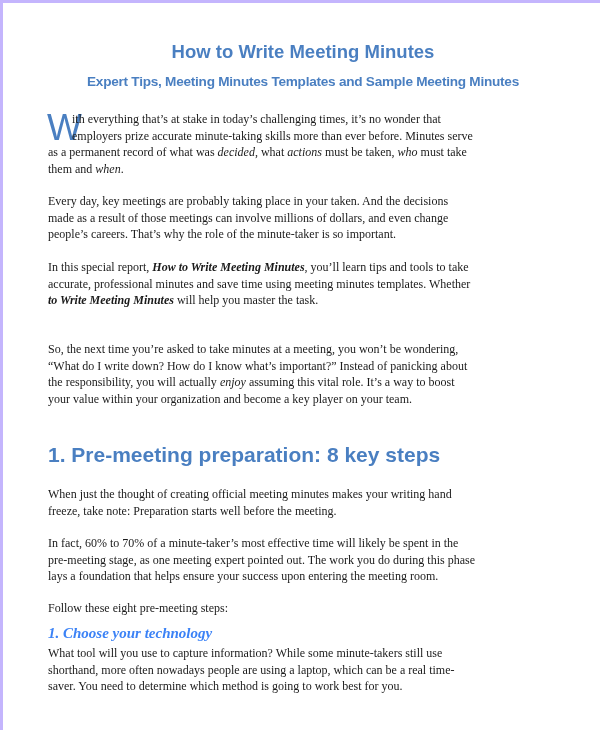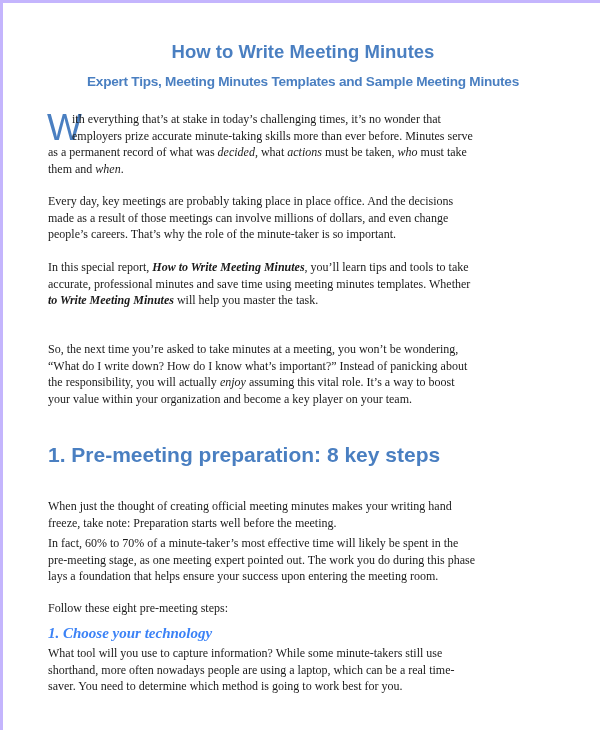--- a/index.html
+++ b/index.html
@@ -60,39 +60,39 @@
 
   <div class="dropcap">W</div>
   <div class="body-text para1" style="top:108px;">
       <span class="line indent">ith everything that’s at stake in today’s challenging times, it’s no wonder that</span>
       <span class="line indent">employers prize accurate minute-taking skills more than ever before. Minutes serve</span>
       <span class="line">as a permanent record of what was <i>decided</i>, what <i>actions</i> must be taken, <i>who</i> must take</span>
       <span class="line">them and <i>when</i>.</span>
     </div>
 
   <div class="body-text" style="top:190px;">
-      <span class="line">Every day, key meetings are probably taking place in place office. And the decisions</span>
+      <span class="line">Every day, key meetings are probably taking place in your taken. And the decisions</span>
       <span class="line">made as a result of those meetings can involve millions of dollars, and even change</span>
       <span class="line">people’s careers. That’s why the role of the minute-taker is so important.</span>
     </div>
   <div class="body-text" style="top:256px;">
       <span class="line">In this special report, <b class="bi">How to Write Meeting Minutes</b>, you’ll learn tips and tools to take</span>
       <span class="line">accurate, professional minutes and save time using meeting minutes templates. Whether</span>
       <span class="line"><b class="bi">to Write Meeting Minutes</b> will help you master the task.</span>
     </div>
   <div class="body-text" style="top:338px;">
       <span class="line">So, the next time you’re asked to take minutes at a meeting, you won’t be wondering,</span>
       <span class="line">“What do I write down? How do I know what’s important?” Instead of panicking about</span>
       <span class="line">the responsibility, you will actually <i>enjoy</i> assuming this vital role. It’s a way to boost</span>
       <span class="line">your value within your organization and become a key player on your team.</span>
     </div>
 
   <div class="h2">1. Pre-meeting preparation: 8 key steps</div>
 
-  <div class="body-text" style="top:483px;margin-top:12px;">
+  <div class="body-text" style="top:483px;">
       <span class="line">When just the thought of creating official meeting minutes makes your writing hand</span>
       <span class="line">freeze, take note: Preparation starts well before the meeting.</span>
     </div>
   <div class="body-text" style="top:532px;">
       <span class="line">In fact, 60% to 70% of a minute-taker’s most effective time will likely be spent in the</span>
       <span class="line">pre-meeting stage, as one meeting expert pointed out. The work you do during this phase</span>
       <span class="line">lays a foundation that helps ensure your success upon entering the meeting room.</span>
     </div>
   <div class="body-text" style="top:597px;">
       <span class="line">Follow these eight pre-meeting steps:</span>

